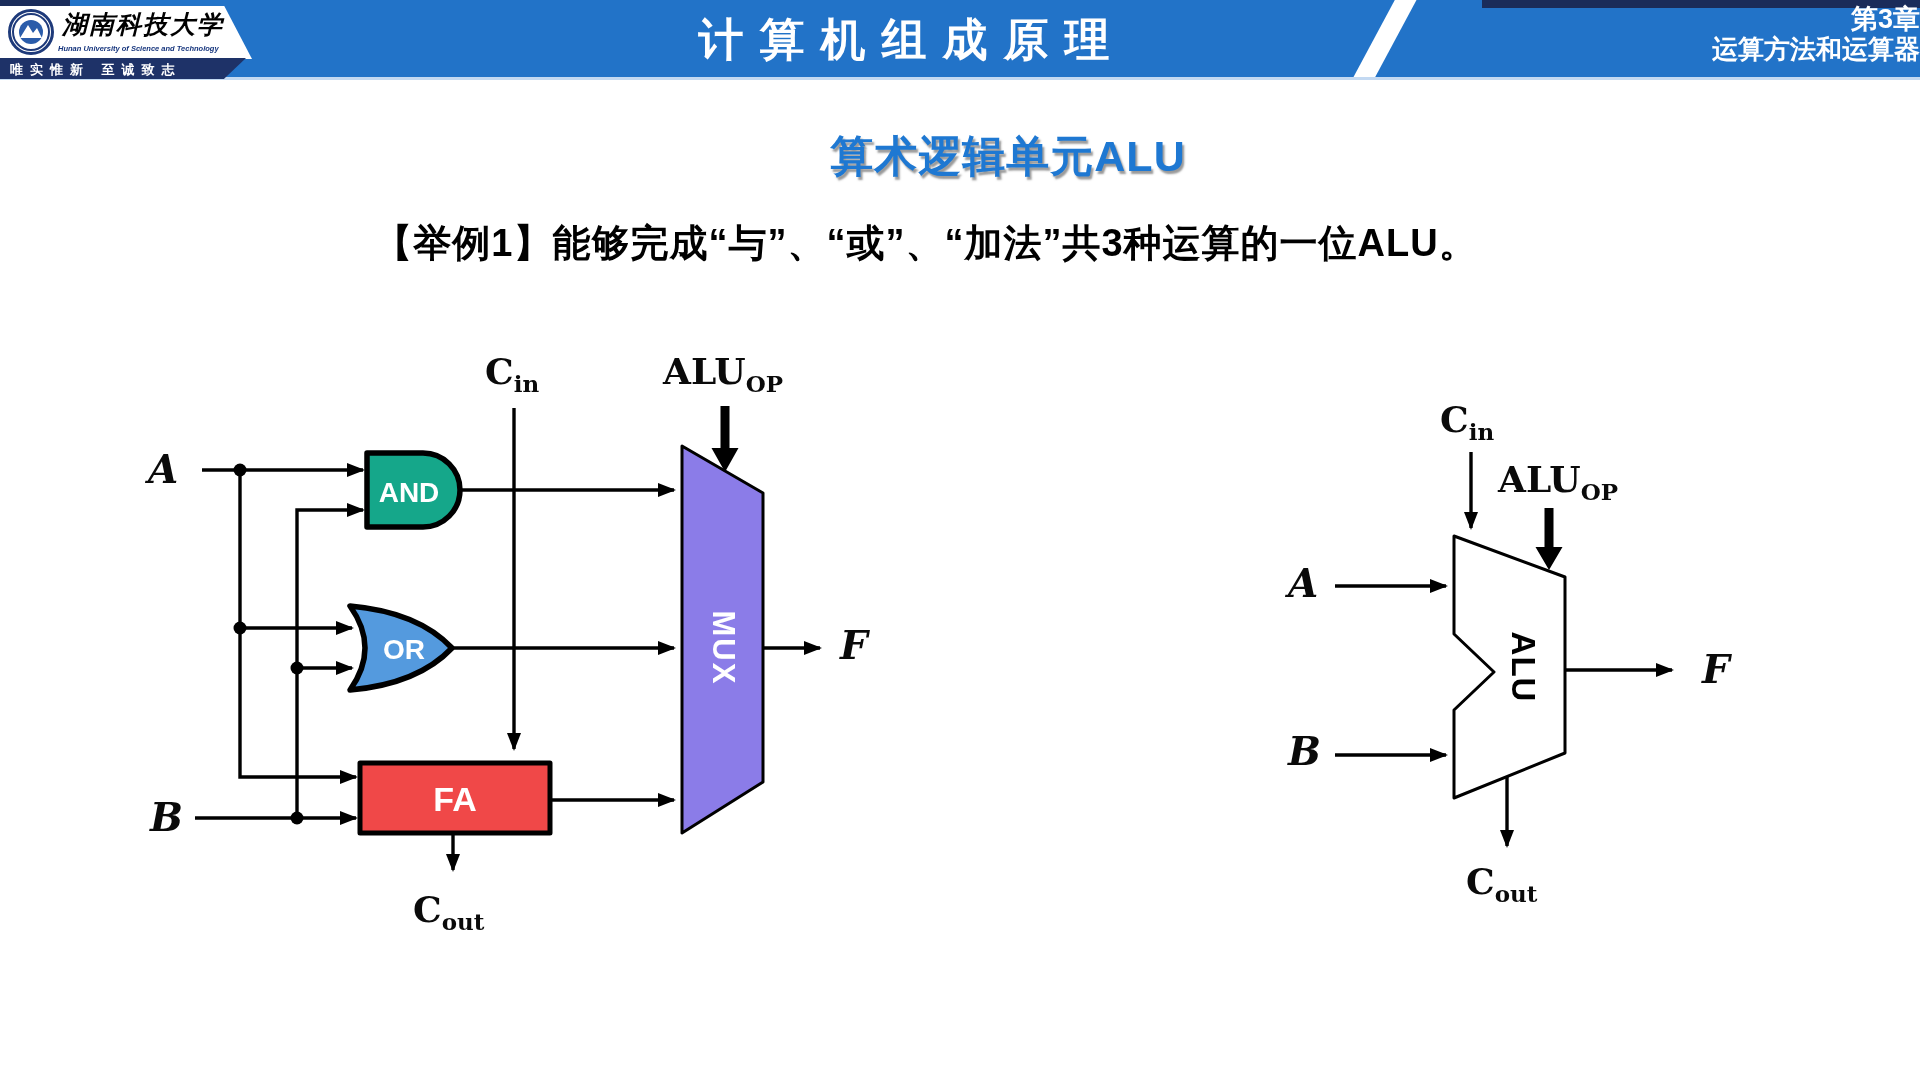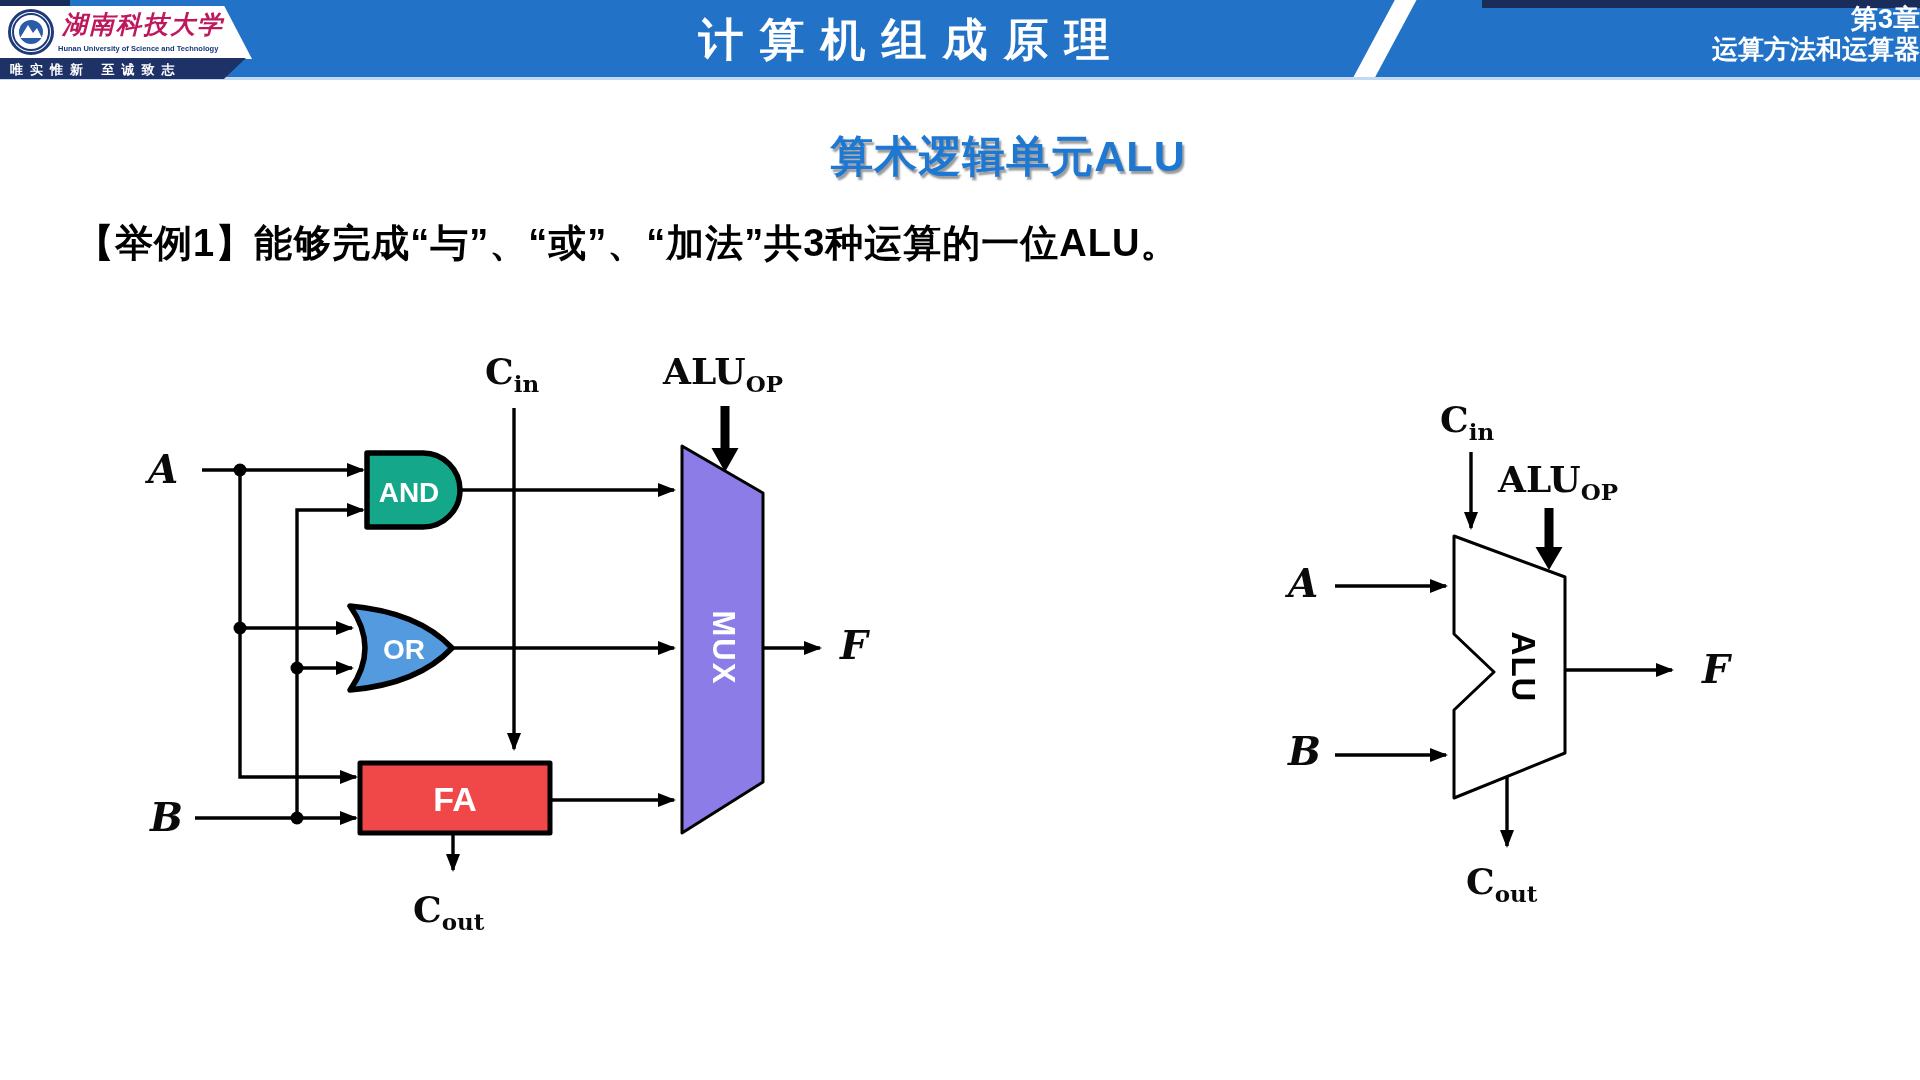--- a/index.html
+++ b/index.html
@@ -10,40 +10,40 @@
   .header{position:absolute;left:0;top:0;width:1920px;height:77px;
           background:var(--header_blue,#2273c8);border-bottom:3px solid #c3d9f2;}
   .topbar-right{position:absolute;left:1482px;top:0;width:438px;height:8px;background:var(--navy,#1a2c5a);}
   .topbar-left{position:absolute;left:0;top:0;width:70px;height:7px;background:var(--navy,#1a2c5a);}
   .logo-panel{position:absolute;left:0;top:6px;width:252px;height:53px;background:#ffffff;
               clip-path:polygon(0 0,89% 0,100% 100%,0 100%);}
   .logo-emblem{position:absolute;left:8px;top:3px;width:46px;height:46px;border-radius:50%;
                background:#ffffff;border:3px solid #1e3a7a;box-sizing:border-box;overflow:hidden;}
   .logo-emblem svg{display:block;}
   .uni-cn{position:absolute;left:62px;top:2px;width:185px;font-family:"DejaVu Serif",serif;
-          font-style:italic;font-weight:bold;font-size:25px;letter-spacing:2px;color:#be185d;white-space:nowrap;}
-  .uni-en{position:absolute;left:58px;top:38px;width:190px;font-size:7.5px;font-weight:bold;color:#16357d;white-space:nowrap;}
+          font-style:italic;font-weight:bold;font-size:25px;letter-spacing:2px;color:#000000;white-space:nowrap;}
+  .uni-en{position:absolute;left:58px;top:38px;width:190px;font-size:7.5px;font-weight:bold;color:#16357d;white-space:nowrap;font-style:italic;}
   .motto-strip{position:absolute;left:0;top:58px;width:246px;height:21px;background:var(--navy_strip,#1e3268);
                clip-path:polygon(0 0,100% 0,91% 100%,0 100%);}
   .motto{position:absolute;left:10px;top:3px;font-family:"DejaVu Serif",serif;font-weight:bold;
          font-size:13px;letter-spacing:7px;color:#ffffff;white-space:nowrap;text-align:center;}
   .course-title{position:absolute;left:0;top:10px;width:1824px;text-align:center;color:#ffffff;
                 font-size:45px;font-weight:bold;letter-spacing:16px;}
   .slash{position:absolute;left:1350px;top:0;width:70px;height:77px;background:#ffffff;
          clip-path:polygon(64% 0,95% 0,36% 100%,5% 100%);}
   .chapter{position:absolute;left:1545px;top:4px;width:375px;text-align:right;color:#ffffff;font-weight:bold;line-height:1.15;}
   .chapter .l1{font-size:27px;}
   .chapter .l2{font-size:26px;}
 
   
   .slide-title{position:absolute;left:0;top:128px;width:1920px;text-align:center;
                color:var(--title_blue,#1e78d2);font-size:43px;font-weight:bold;letter-spacing:1px;
                text-shadow:2px 3px 2px rgba(70,70,70,0.55);padding-left:48px;}
   .example{position:absolute;left:76px;top:218px;width:1700px;color:#000000;
-           font-size:38px;font-weight:bold;letter-spacing:1px;}
+           font-size:38px;font-weight:bold;letter-spacing:1px;text-align:center;}
 
   
   .diagram-svg{position:absolute;left:0;top:0;width:1920px;height:1080px;}
   .wire{stroke:#000000;stroke-width:3.4;fill:none;}
   .gate-outline{stroke:#000000;stroke-width:5.5;stroke-linejoin:round;}
   .block-outline{stroke:#000000;stroke-width:5;stroke-linejoin:round;}
   .thin-outline{stroke:#000000;stroke-width:3;stroke-linejoin:round;}
   .gate-text{font-family:"Liberation Sans",sans-serif;font-weight:bold;fill:#ffffff;}
   .alu-text{font-family:"Liberation Sans",sans-serif;font-weight:bold;fill:#000000;}
 

